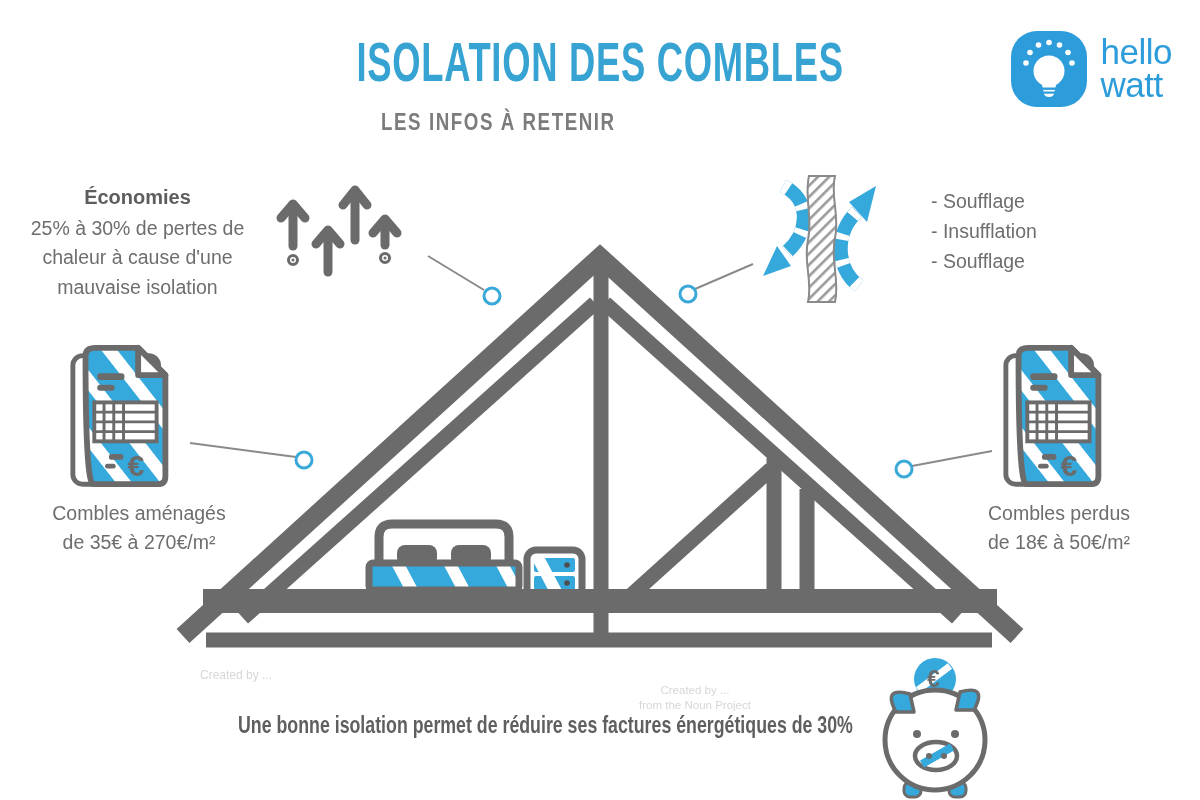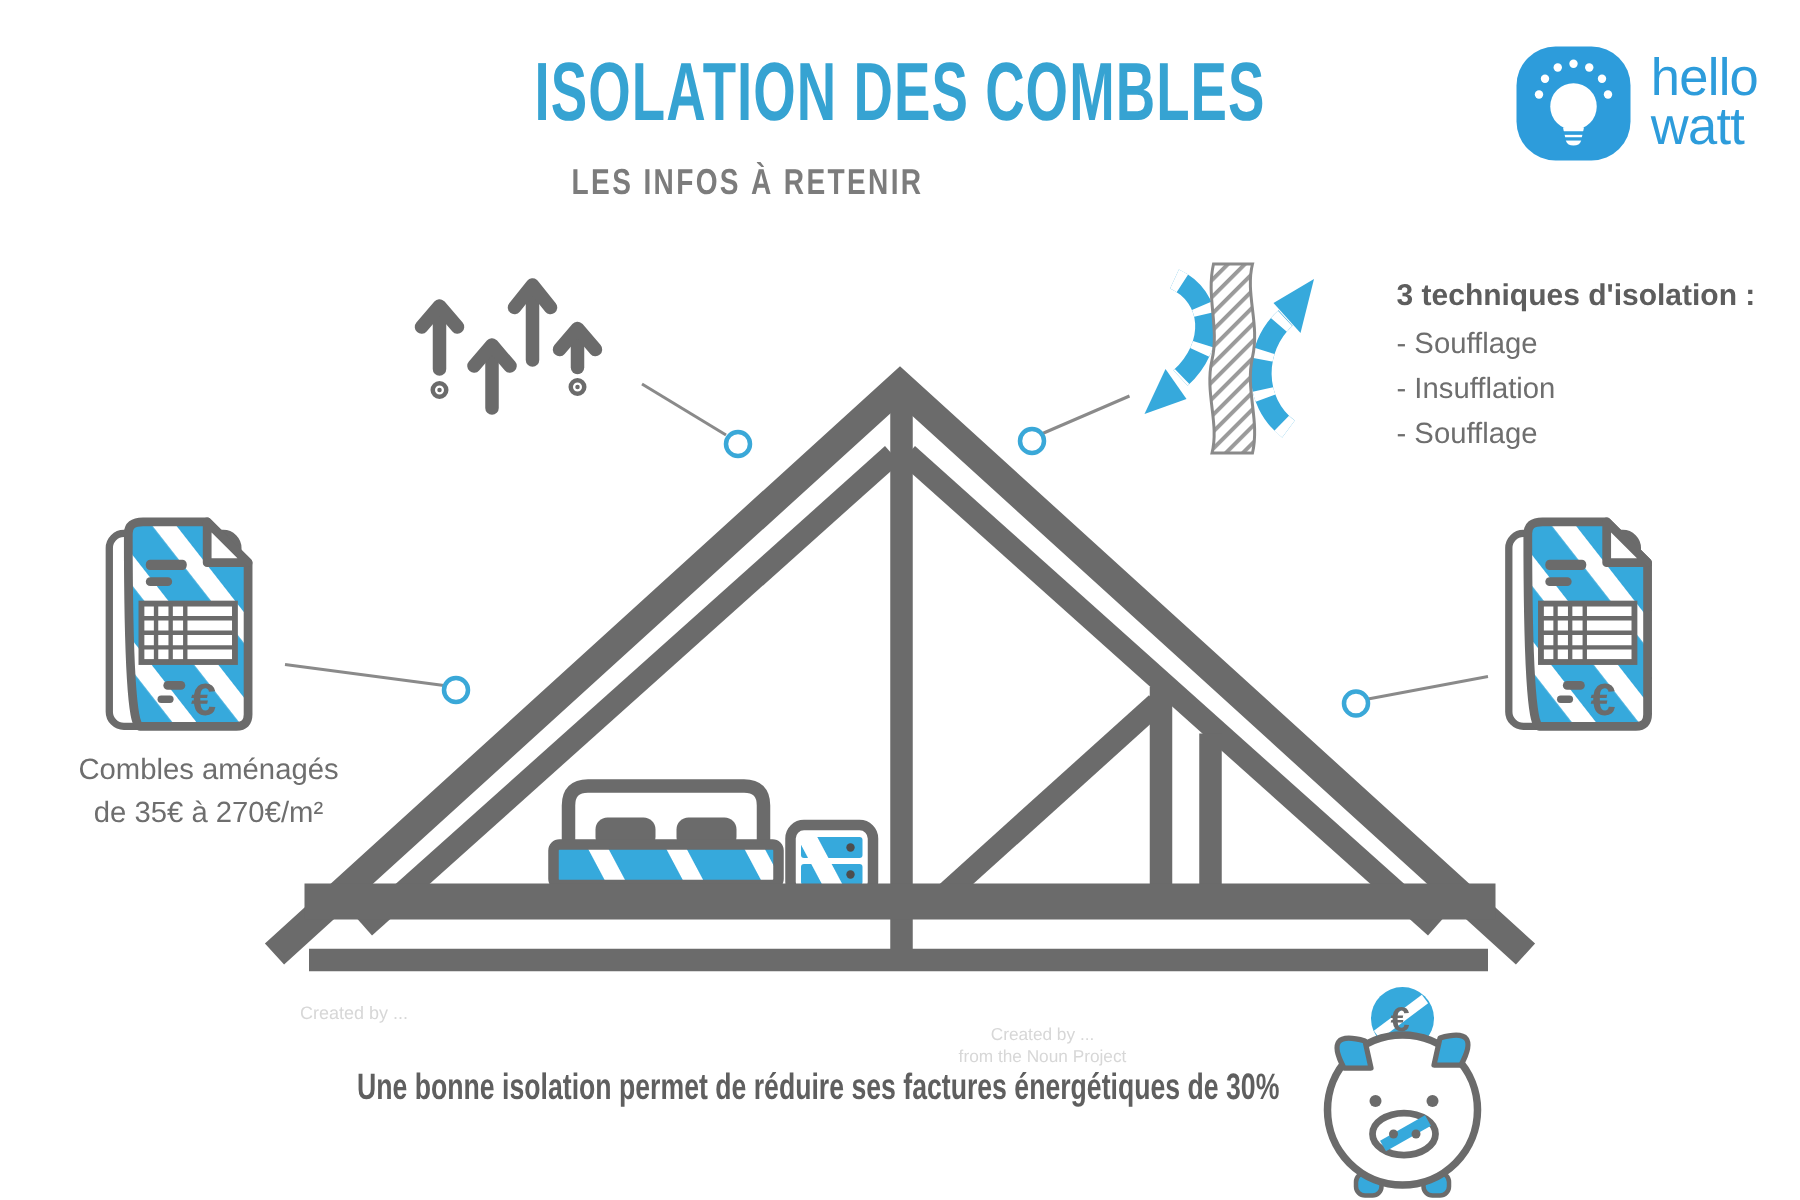--- a/index.html
+++ b/index.html
@@ -65,35 +65,42 @@
           <circle cx="58" cy="22.5" r="2.8"></circle>
         <circle cx="62" cy="33" r="2.8"></circle>
       </g>
     </svg>
     <div class="logo-text">
       <div>hello</div>
       <div>watt</div>
     </div>
   </div>
 
+  <div class="abs econ center">
+    <div class="note-heading">Économies</div>
+    <div class="note-body">25% à 30% de pertes de chaleur à cause d'une mauvaise isolation</div>
+  </div>
 
   <div class="abs tech">
-    <div class="note-heading">3 techniques d'isolation :</div>
     <div class="note-body">
       <div>- Soufflage</div>
       <div>- Insufflation</div>
       <div>- Soufflage</div>
     </div>
   </div>
 
   <div class="abs amenages center note-body">
     <div>Combles aménagés</div>
     <div>de 35€ à 270€/m²</div>
   </div>
 
+  <div class="abs perdus center note-body">
+    <div>Combles perdus</div>
+    <div>de 18€ à 50€/m²</div>
+  </div>
 
   <div class="abs footer-note center">
     <span class="cond" style="transform:scale(.74,1.02);">Une bonne isolation permet de réduire ses factures énergétiques de 30%</span>
   </div>
 
   <div class="abs wm wm-left">Created by ...</div>
   <div class="abs wm wm-center">
     <div>Created by ...</div>
     <div>from the Noun Project</div>
   </div>

